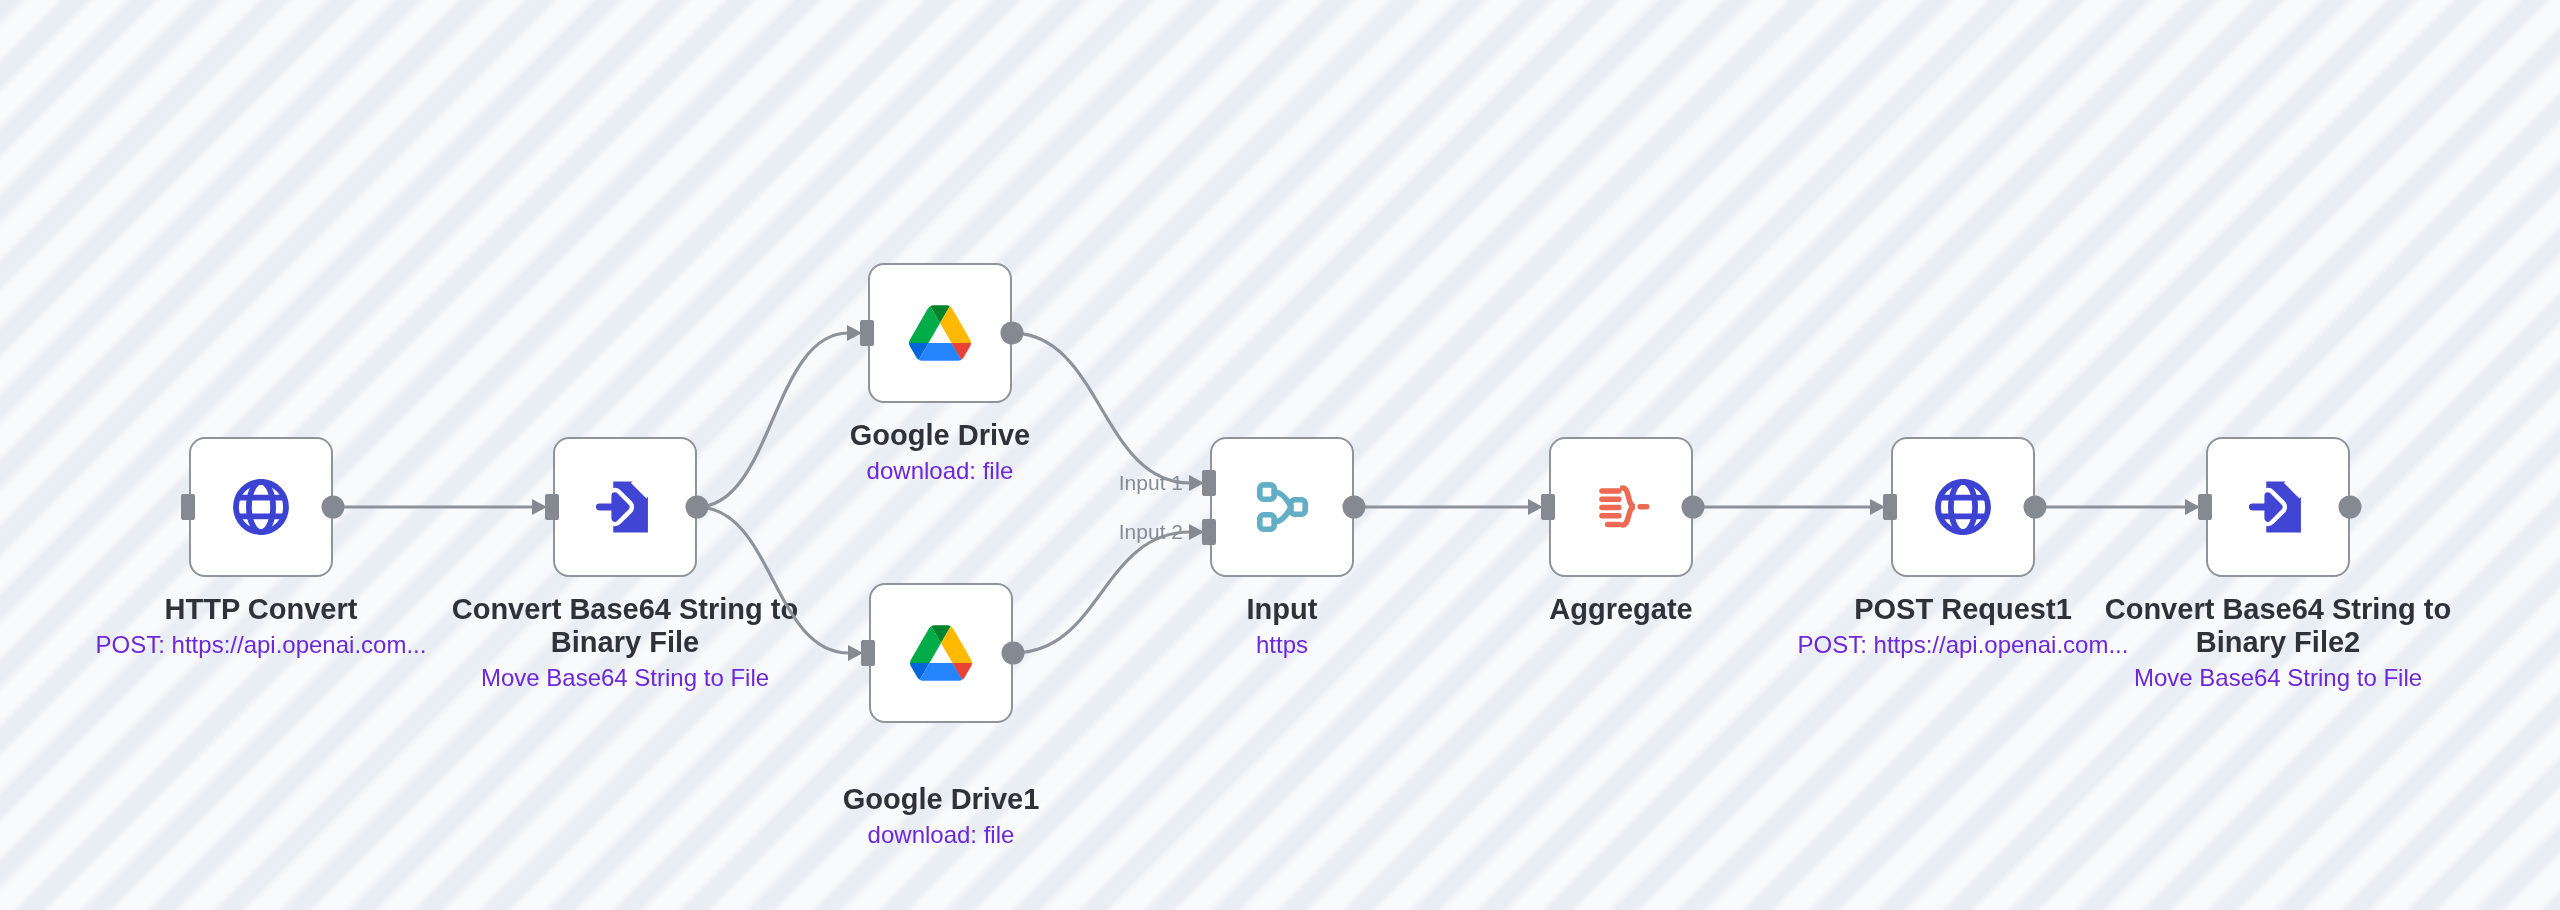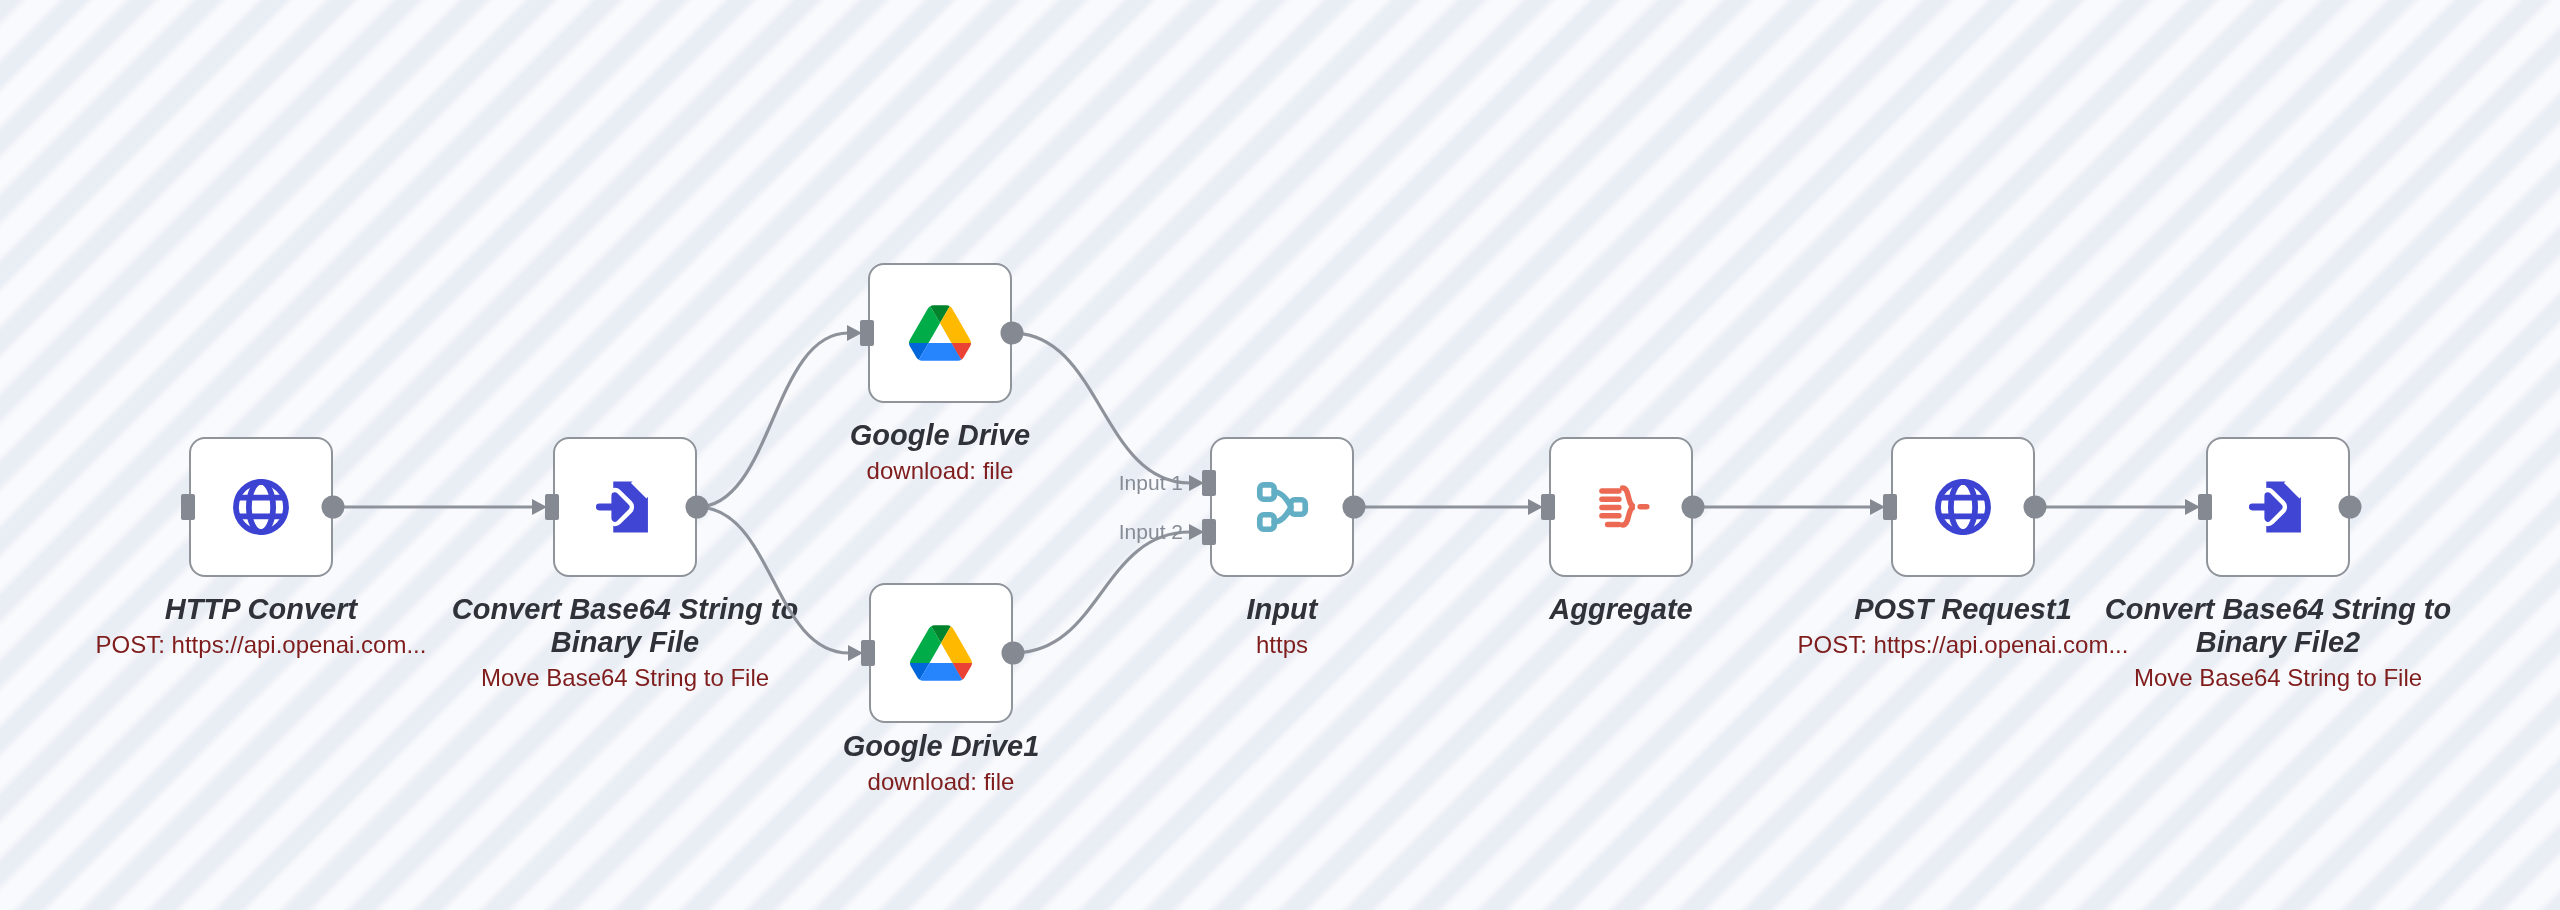--- a/index.html
+++ b/index.html
@@ -14,22 +14,22 @@
   .node{
     position:absolute;width:144px;height:140px;box-sizing:border-box;
     background:#ffffff;border:2.5px solid #8f939a;border-radius:16px;
     display:flex;align-items:center;justify-content:center;z-index:1;
   }
   .node .icon{display:flex;align-items:center;justify-content:center;}
   .node-label{
     position:absolute;transform:translateX(-50%);text-align:center;
     width:400px;z-index:1;pointer-events:none;
   }
-  .node-title{font-size:29px;line-height:33px;font-weight:600;color:#2f3238;font-style:italic;}
-  .node-subtitle{font-size:24px;line-height:28px;font-weight:400;color:#7f1d1d;margin-top:5px;}
+  .node-title{font-size:29px;line-height:33px;font-weight:600;color:#2f3238;}
+  .node-subtitle{font-size:24px;line-height:28px;font-weight:400;color:#6d28d9;margin-top:5px;}
   svg.edges{position:absolute;left:0;top:0;z-index:2;pointer-events:none;}
   svg.edges path.wire{pointer-events:auto;}
   .input-label{font-size:21px;fill:#868c96;}
 </style>
 </head>
 <body>
 
 <div id="canvas">
     <div class="node" style="left: 189px; top: 437px;">
       <span class="icon">
@@ -85,21 +85,21 @@
         <svg width="62" height="56" viewBox="0 0 87.3 78">
       <path d="M6.6 66.85l3.85 6.65c.8 1.4 1.95 2.5 3.3 3.3l13.75-23.8h-27.5c0 1.55.4 3.1 1.2 4.5z" fill="#0066da"></path>
       <path d="M43.65 25L29.9 1.2c-1.35.8-2.5 1.9-3.3 3.3l-25.4 44a9.06 9.06 0 0 0-1.2 4.5h27.5z" fill="#00ac47"></path>
       <path d="M73.55 76.8c1.35-.8 2.5-1.9 3.3-3.3l1.6-2.75L86.1 57.5c.8-1.4 1.2-2.95 1.2-4.5h-27.5l5.85 11.5z" fill="#ea4335"></path>
       <path d="M43.65 25L57.4 1.2C56.05.4 54.5 0 52.9 0H34.4c-1.6 0-3.15.45-4.5 1.2z" fill="#00832d"></path>
       <path d="M59.8 53H27.5L13.75 76.8c1.35.8 2.9 1.2 4.5 1.2h50.8c1.6 0 3.15-.45 4.5-1.2z" fill="#2684fc"></path>
       <path d="M73.4 26.5l-12.7-22c-.8-1.4-1.95-2.5-3.3-3.3L43.65 25l16.15 28h27.45c0-1.55-.4-3.1-1.2-4.5z" fill="#ffba00"></path>
         </svg>
       </span>
     </div>
-    <div class="node-label" style="left: 941px; top: 730px; text-align: center;">
+    <div class="node-label" style="left: 941px; top: 783px; text-align: center;">
       <div class="node-title">Google Drive1</div>
       <div class="node-subtitle">download: file</div>
     </div>
     <div class="node" style="left: 1210px; top: 437px;">
       <span class="icon">
         <svg width="62" height="62" viewBox="0 0 24 24" fill="none" stroke="#62aec4" stroke-width="2.2" stroke-linecap="round">
       <rect x="3.4" y="3.4" width="5.6" height="5.6" rx="1.5"></rect>
       <rect x="3.4" y="15" width="5.6" height="5.6" rx="1.5"></rect>
       <rect x="15.4" y="9.2" width="5.6" height="5.6" rx="1.5"></rect>
       <path d="M9 6.2c4 0 6.4 5.8 6.4 5.8M9 17.8c4 0 6.4-5.8 6.4-5.8"></path>

